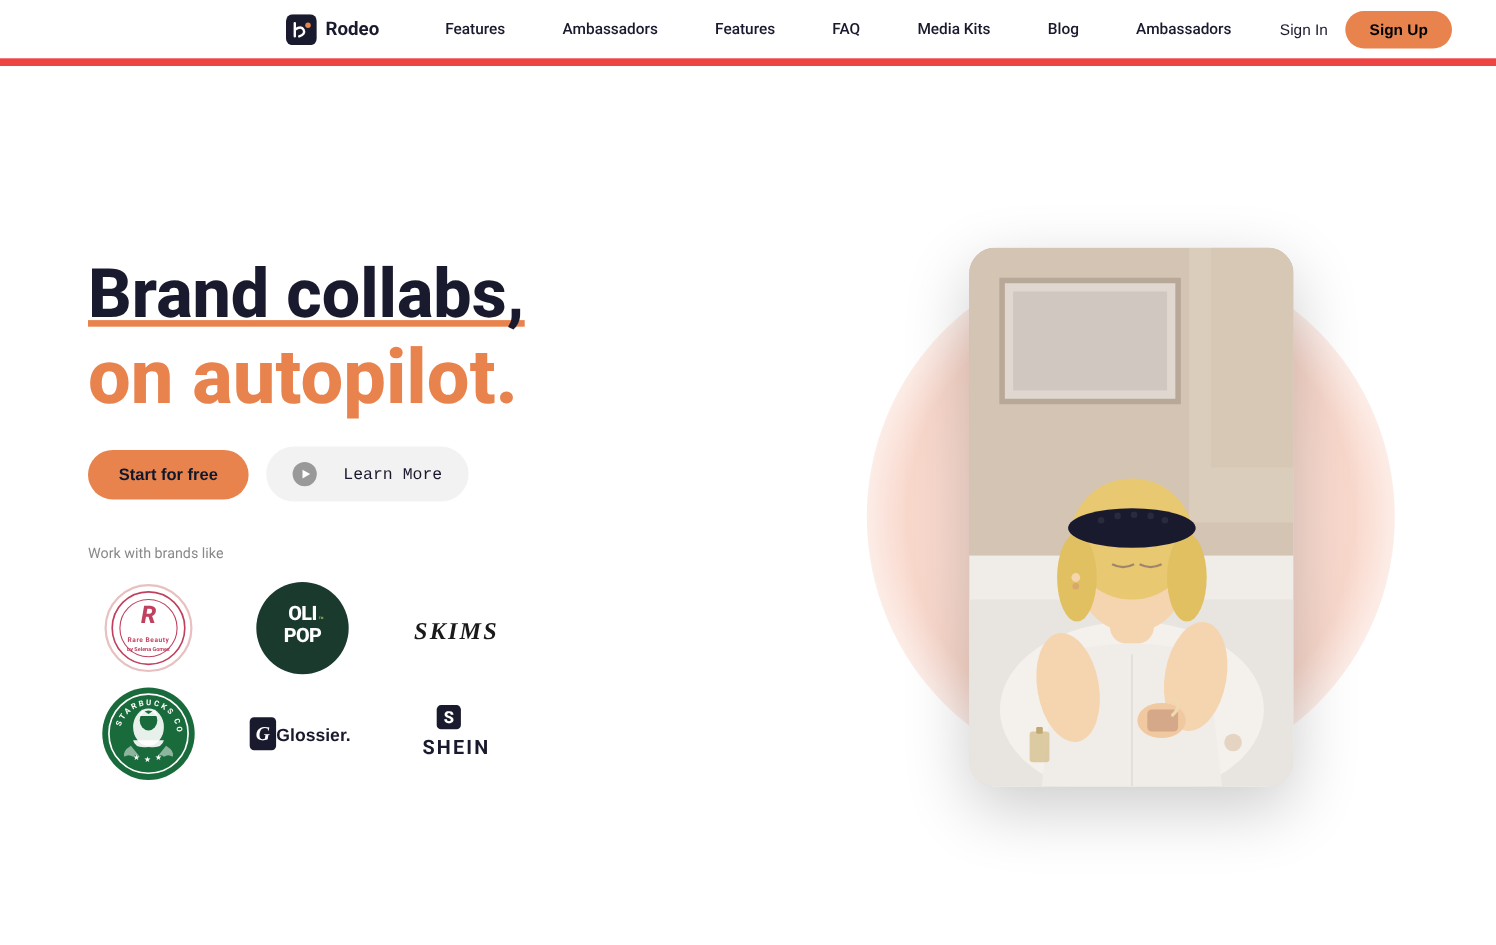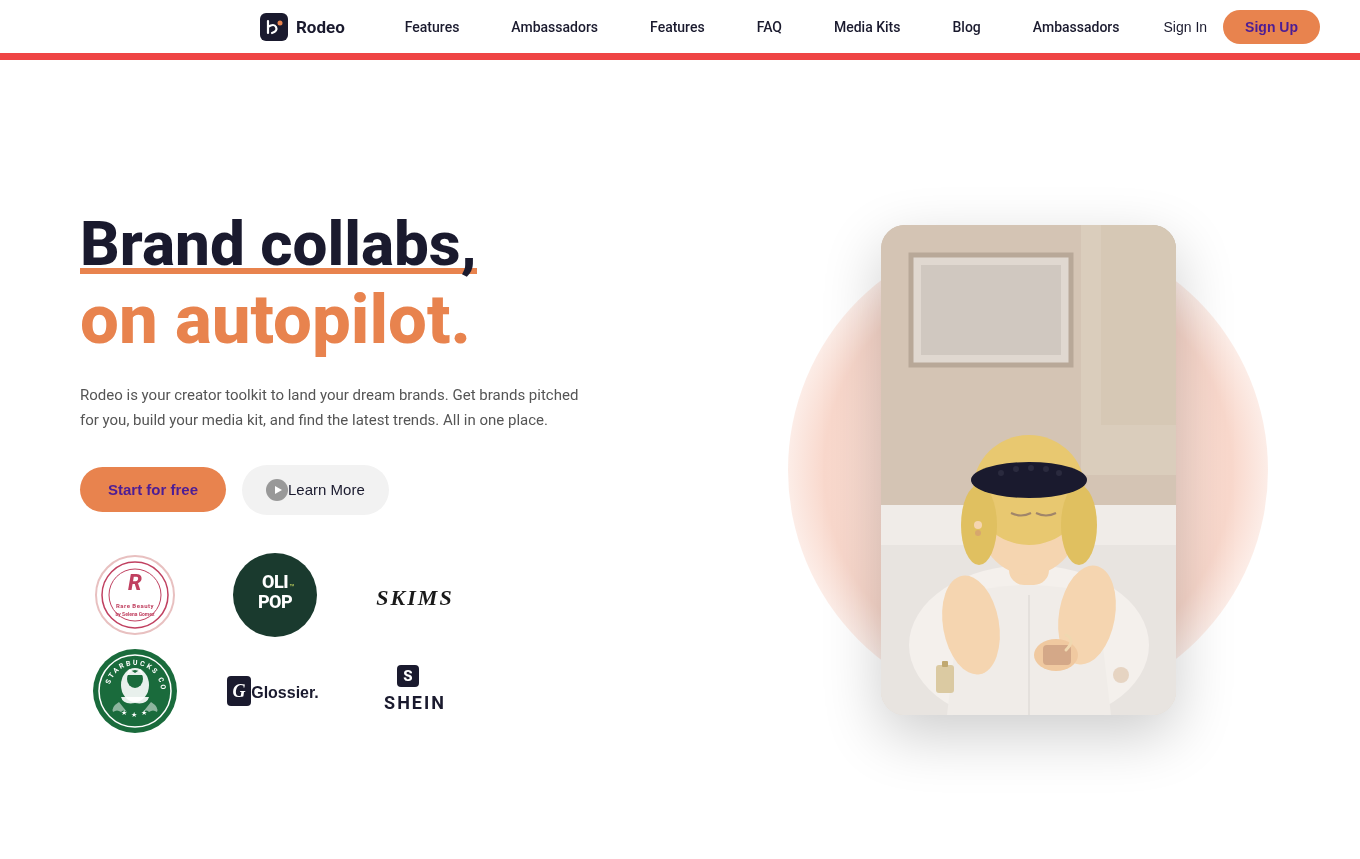--- a/index.html
+++ b/index.html
@@ -12,21 +12,21 @@
       position: sticky; top: 0; background: #fff; z-index: 100;
     }
     .nav-left { display: flex; align-items: center; gap: 36px; }
     .nav-logo { display: flex; align-items: center; gap: 8px; font-weight: 700; font-size: 17px; color: #1a1a2e; text-decoration: none; }
     .nav-logo-icon { width: 28px; height: 28px; }
     .nav-links { display: flex; gap: 28px; }
     .nav-links a { text-decoration: none; color: #1a1a2e; font-size: 14px; font-weight: 500; padding-left: 24px; }
     .nav-right { display: flex; align-items: center; gap: 16px; margin-left: 44px; }
     .btn-signin { background: none; border: none; cursor: pointer; font-size: 14px; font-weight: 500; color: #1a1a2e; }
     .btn-signup {
-      background: #e8834e; color: #4c1d95; border: none; border-radius: 24px;
+      background: #e8834e; color: #000000; border: none; border-radius: 24px;
       padding: 9px 22px; font-size: 14px; font-weight: 600; cursor: pointer;
     }
 
     
     .hero {
       display: flex; align-items: center; justify-content: space-between;
       padding: 60px 80px 40px 80px; min-height: calc(859px - 60px);
       position: relative;
     }
     .hero-left { flex: 0 0 55%; max-width: 620px; }
@@ -34,27 +34,27 @@
       font-size: 62px; font-weight: 800; color: #1a1a2e; line-height: 1.1;
       background: linear-gradient(to right, #e8834e, #e8834e);
       background-size: 100% 6px; background-position: 0 90%;
       background-repeat: no-repeat; display: inline;
     }
     .hero-title-block { font-size: 62px; font-weight: 800; line-height: 1.15; margin-bottom: 24px; }
     .hero-title-orange { color: #e8834e; font-size: 69px; font-weight: 800; display: block; }
     .hero-description { font-size: 15px; color: #555; line-height: 1.65; max-width: 520px; margin-bottom: 32px; }
     .hero-buttons { display: flex; align-items: center; gap: 16px; margin-bottom: 40px; }
     .btn-start {
-      background: #e8834e; color: #4c1d95; border: none; border-radius: 28px;
+      background: #e8834e; color: #0f172a; border: none; border-radius: 28px;
       padding: 14px 28px; font-size: 15px; font-weight: 600; cursor: pointer;
     }
     .btn-learn {
-      display: flex; align-items: center; gap: 0;
+      display: flex; align-items: center; gap: 24px;
       background: #f2f2f2; color: #1a1a2e; border: none; border-radius: 28px;
-      padding: 14px 24px; font-size: 15px; font-weight: 500; cursor: pointer;
+      padding: 14px 24px; font-size: 15px; font-weight: 500; cursor: pointer; font-family: Liberation Mono, monospace;
     }
     .btn-learn .play-icon {
       width: 22px; height: 22px; border-radius: 50%; background: #999;
       display: flex; align-items: center; justify-content: center; flex-shrink: 0;
     }
     .btn-learn .play-icon::after {
       content: ''; border-left: 7px solid #fff; border-top: 4px solid transparent;
       border-bottom: 4px solid transparent; margin-left: 2px;
     }
     .brands-label { font-size: 13px; color: #888; margin-bottom: 20px; }
@@ -118,28 +118,28 @@
   </div>
 </nav>
 
 <section class="hero">
   <div class="hero-left">
     <div class="hero-title-block">
       <span class="hero-title-line1">Brand collabs,</span>
       <br>
       <span class="hero-title-orange">on autopilot.</span>
     </div>
-    <p class="hero-description">Rodeo is your creator toolkit to land your dream brands. Get brands pitched for you, build your media kit, and find the latest trends. All in one place.</p>
     <div class="hero-buttons">
       <button class="btn-start">Start for free</button>
       <button class="btn-learn">
         <span class="play-icon"></span>
         <span>Learn More</span>
       </button>
     </div>
+    <p class="brands-label">Work with brands like</p>
     <div class="brands-grid">
 
       <div class="brand-logo">
         <div class="rare-beauty-logo">
           <svg width="70" height="70" viewBox="0 0 70 70">
             <circle cx="35" cy="35" r="33" fill="none" stroke="#c04060" stroke-width="1.5"></circle>
             <circle cx="35" cy="35" r="26" fill="none" stroke="#c04060" stroke-width="1"></circle>
             <text x="35" y="30" text-anchor="middle" font-size="22" font-weight="800" fill="#c04060" font-style="italic">R</text>
             <text x="35" y="48" text-anchor="middle" font-size="6" fill="#c04060" letter-spacing="0.5">Rare Beauty</text>
             <text x="35" y="56" text-anchor="middle" font-size="5" fill="#c04060">by Selena Gomez</text>

